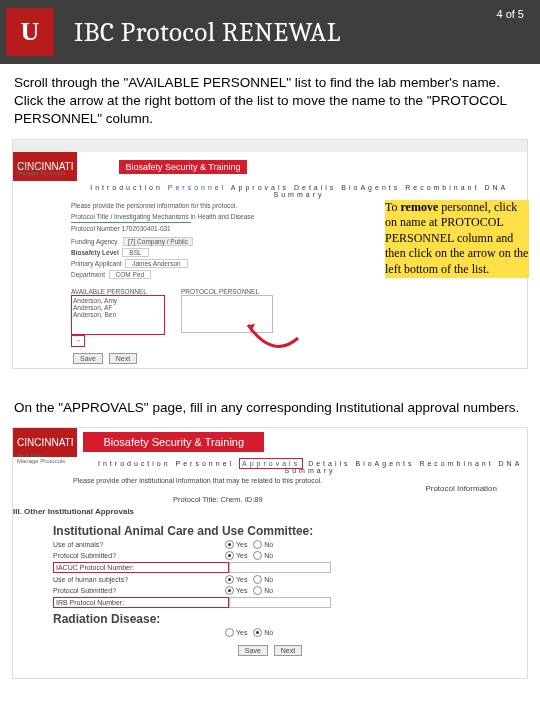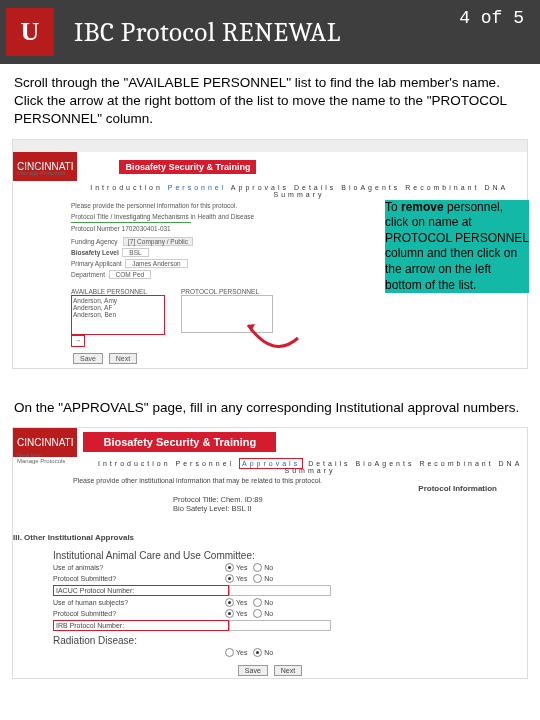--- a/index.html
+++ b/index.html
@@ -1,30 +1,30 @@
 <!DOCTYPE html>
 <html><head>
 <meta charset="utf-8">
 <style>
 html,body{margin:0;padding:0;font-family:Arial,Helvetica,sans-serif;background:#fff;width:540px;height:720px;overflow:hidden}
 .header{background:#3e3e3e;color:#fff;height:64px;position:relative;display:flex;align-items:center}
 .logo{width:48px;height:48px;background:#b71c1c;margin-left:6px;display:flex;align-items:center;justify-content:center;color:#fff;font-weight:bold;font-size:26px;font-family:serif}
 .title{font-family:Cambria,'Times New Roman',serif;font-size:27px;margin-left:20px;letter-spacing:.5px}
-.pagecount{position:absolute;right:16px;top:8px;font-size:18px;font-family:Liberation Mono, monospace}
+.pagecount{position:absolute;right:16px;top:8px;font-size:11px;font-family:Liberation Sans, sans-serif}
 .instr{padding:10px 14px 6px;font-size:13.5px;line-height:1.35}
 .shot{position:relative;margin:4px 12px 16px;height:228px;border:1px solid #ddd;background:#fff;font-size:7px;color:#444}
-.note{position:absolute;background:#14b8a6;color:#000;font-size:12px;line-height:1.3;font-family:Liberation Sans, sans-serif}
-.redband{background:#d51b2e;color:#fff;padding:2px 6px;font-size:9px;font-weight:bold;margin:4px 0 0 40px;display:inline-block}
+.note{position:absolute;background:#fde047;color:#000;font-size:12px;line-height:1.3;font-family:Liberation Serif, serif}
+.redband{background:#d51b2e;color:#fff;padding:2px 6px;font-size:9px;font-weight:normal;margin:4px 0 0 40px;display:inline-block}
 .unilogo{background:#b91c1c;color:#fff;font-size:10px;padding:9px 4px;display:inline-block}
 .tabs{font-size:7px;color:#333;letter-spacing:3px;text-align:center;margin:3px 0}
 .tabs .on{color:#2a5db0}
 .hl{border:1.5px solid #d51b2e}
 .approvals-content{margin:8px 40px;font-size:7px}
-.info{margin:2px 0 20px 160px;font-size:7.5px}
-.sec{font-weight:normal;font-size:10px;margin-top:4px}
+.info{margin:2px 0 3px 160px;font-size:7.5px}
+.sec{font-weight:bold;font-size:12px;margin-top:4px}
 .shot2 .row{display:flex;align-items:center;margin:2px 0}
 .shot2 .lbl{width:170px}
 .rb{width:7px;height:7px;border:1px solid #888;border-radius:50%;display:inline-block;margin:0 2px;vertical-align:middle}
 .rb.on::after{content:"";display:block;width:3px;height:3px;background:#333;border-radius:50%;margin:2px}
 .btn{border:1px solid #999;background:#eee;font-size:7px;padding:1px 6px;margin:6px 2px;display:inline-block}
 .leftbar{position:absolute;left:4px;top:24px;width:50px;font-size:6px;color:#666}
 .shot1-body{margin-left:58px;font-size:6.5px;color:#555}
 .greenbar{background:#45a049;height:1.5px;width:120px;margin:2px 0}
 .arrow{position:absolute;left:230px;top:180px;width:60px;height:36px}
 .arrow svg{width:100%;height:100%}
@@ -122,24 +122,23 @@
   <div class="tabs" style="margin-left:80px">
     <span>Introduction</span>
     <span>Personnel</span>
     <span class="on hl" style="padding:1px 2px">Approvals</span>
     <span>Details</span>
     <span>BioAgents</span>
     <span>Recombinant DNA</span>
     <span>Summary</span>
   </div>
   <div style="margin:2px 0 0 60px">Please provide other institutional information that may be related to this protocol.</div>
-  <div style="text-align:right;margin-right:30px;font-weight:bold;font-size:8px">Protocol Information</div>
+  <div style="text-align:right;margin-right:30px;font-weight:normal;font-size:8px">Protocol Information</div>
   <div class="info">
     <div><span>Protocol Title:</span> <span>Chem. ID:89</span></div>
-    <div><span>Bio Safety Level:</span> <span>BSL II</span></div>
   </div>
   <div style="text-align:left;margin-right:30px;font-weight:bold;font-size:8px">III. Other Institutional Approvals</div>
   <div class="approvals-content">
     <div class="sec">Institutional Animal Care and Use Committee:</div>
     <div class="row"><span class="lbl">Use of animals?</span><span class="rb on"></span><span>Yes</span>&nbsp;&nbsp;<span class="rb"></span><span>No</span></div>
     <div class="row"><span class="lbl">Protocol Submitted?</span><span class="rb on"></span><span>Yes</span>&nbsp;&nbsp;<span class="rb"></span><span>No</span></div>
     <div class="row">
         <span class="lbl hl" style="padding:1px 2px">IACUC Protocol Number:</span>
         <span style="border:1px solid #bbb;width:100px;height:9px;display:inline-block"></span>
       </div>

